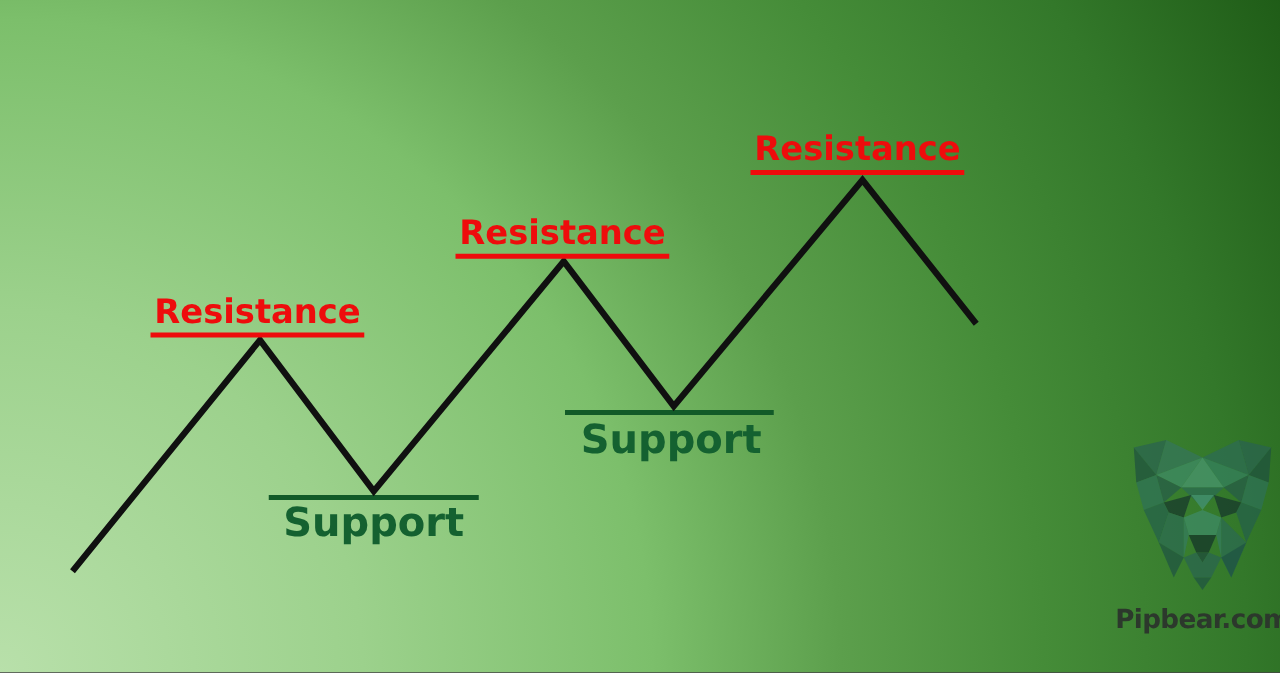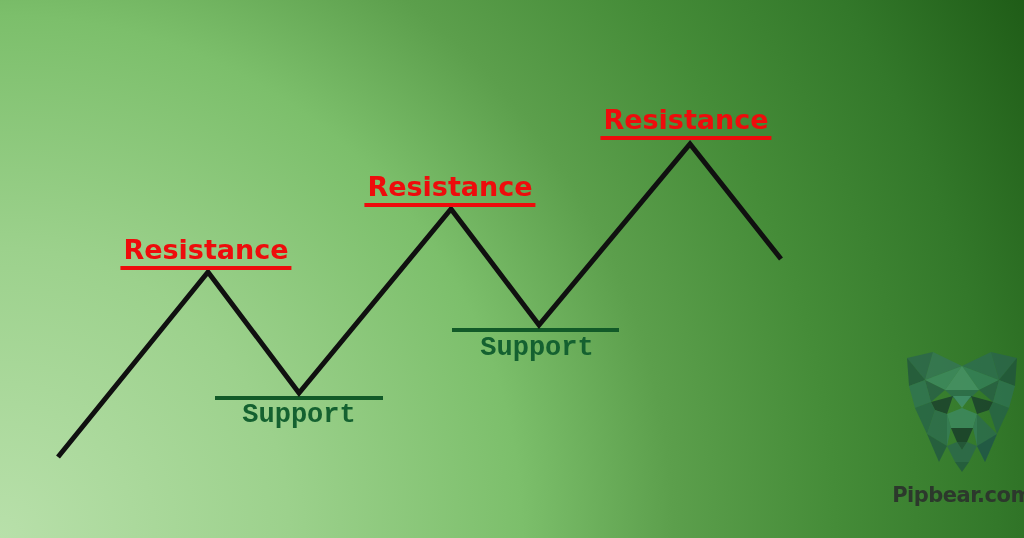--- a/index.html
+++ b/index.html
@@ -18,21 +18,21 @@
       #1f5c17 100%);
   }
   .chart-svg{position:absolute;left:0;top:0;width:1024px;height:538px;}
   .label{position:absolute;transform:translateX(-50%);white-space:nowrap;
          font-weight:bold;line-height:1.16;text-align:right;}
   .resistance{font-size:27px;border-bottom:4px solid;padding:0 3px 1px 3px;
               letter-spacing:0px;}
   .r1{left:206px;top:234px;}
   .r2{left:450px;top:171px;}
   .r3{left:686px;top:104px;}
-  .support-label{font-size:27px;font-family:Liberation Mono, monospace;}
+  .support-label{font-size:32px;}
   .s1{left:299px;top:400px;}
   .s2{left:537px;top:333px;}
   .watermark{position:absolute;left:892px;top:350px;width:140px;
              display:flex;flex-direction:column;align-items:center;}
   .bear-svg{width:134px;height:130px;display:block;}
   .wm-text{font-weight:bold;font-size:21px;letter-spacing:-0.5px;
            margin-top:3px;white-space:nowrap;}
 </style>
 </head>
 <body>

